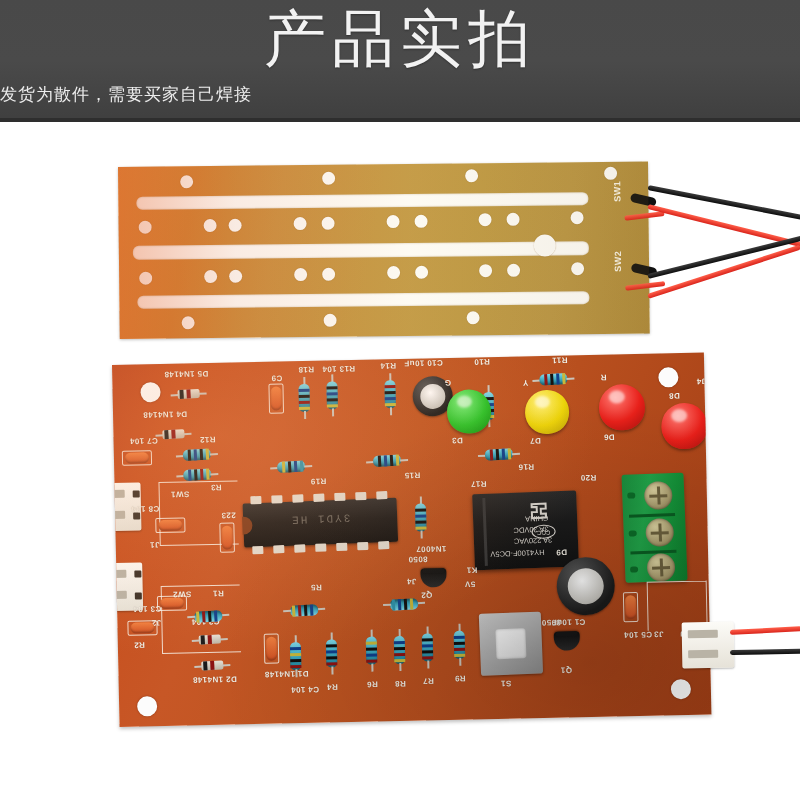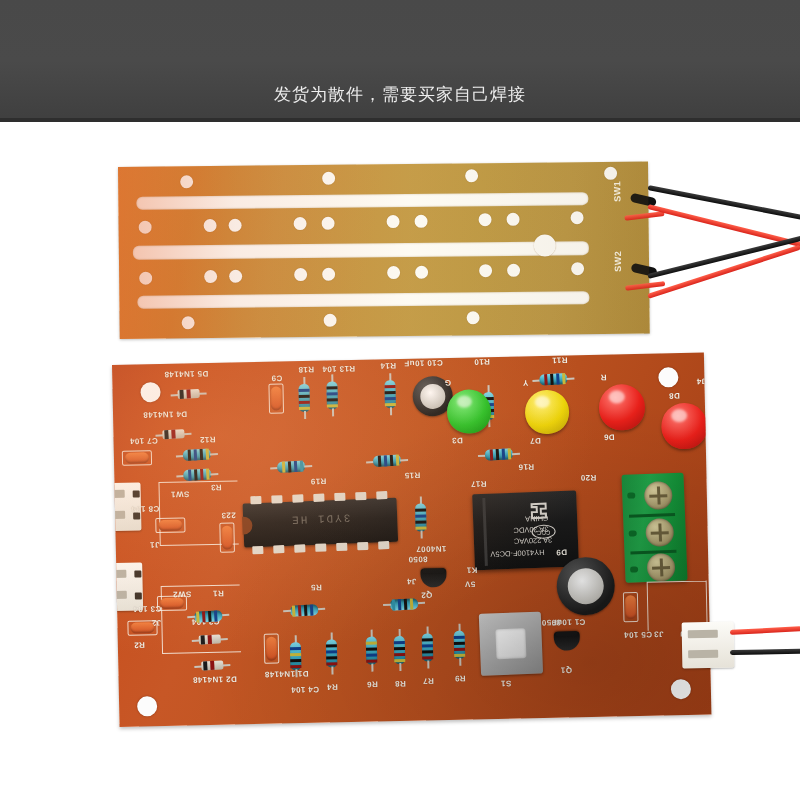--- a/index.html
+++ b/index.html
@@ -6,21 +6,21 @@
   body{width:800px;height:787px;overflow:hidden;font-family:"Liberation Sans","DejaVu Sans",sans-serif;}
   #root{position:relative;width:800px;height:787px;background:#fff;overflow:hidden;}
 
   
   .banner{position:absolute;left:0;top:0;width:800px;height:122px;
     background:linear-gradient(180deg,#494949 0%,#4a4a4a 50%,#3f3f3f 100%);
     overflow:hidden;}
   .banner-title{position:absolute;left:0;top:6px;width:800px;text-align:center;
     color:#f2f2f2;font-size:62px;line-height:66px;letter-spacing:6px;font-weight:300;
     text-shadow:0 1px 2px rgba(0,0,0,.35);}
-  .banner-sub{position:absolute;left:0;top:84px;width:800px;text-align:center;
+  .banner-sub{position:absolute;left:0;top:84px;width:800px;
     color:#ededed;font-size:17px;line-height:22px;letter-spacing:1px;}
   .banner-base{position:absolute;left:0;top:118px;width:800px;height:4px;background:#2e2e2e;}
 
   
   .photo{position:absolute;left:0;top:122px;width:800px;height:665px;background:#fff;}
 
   
   .pcb-top{position:absolute;left:118px;top:45px;width:530px;height:172px;
     background:
       linear-gradient(100deg,#d9893f 0%,#cf8337 14%,#c98f42 30%,#c19440 48%,#bb9540 66%,#b79343 82%,#ad8a3c 100%);
@@ -149,20 +149,21 @@
   .to92{position:absolute;width:26px;height:19px;border-radius:13px 13px 4px 4px;
     background:linear-gradient(180deg,#2b2b2b,#0e0e0e);box-shadow:0 1px 2px rgba(0,0,0,.45);}
   .to92 .flat{position:absolute;left:2px;bottom:0;width:22px;height:5px;background:#161616;border-radius:2px;}
 </style>
 </head>
 <body>
 
 <div id="root">
 
   <div class="banner">
+    <div class="banner-title">产品实拍</div>
     <div class="banner-sub">发货为散件，需要买家自己焊接</div>
     <div class="banner-base"></div>
   </div>
 
   <div class="photo">
 
     <div class="pcb-top">
 
       <div class="slot" style="left:18px;top:30px;width:452px;height:13px;"></div>
       <div class="slot" style="left:14px;top:79px;width:456px;height:14px;"></div>

